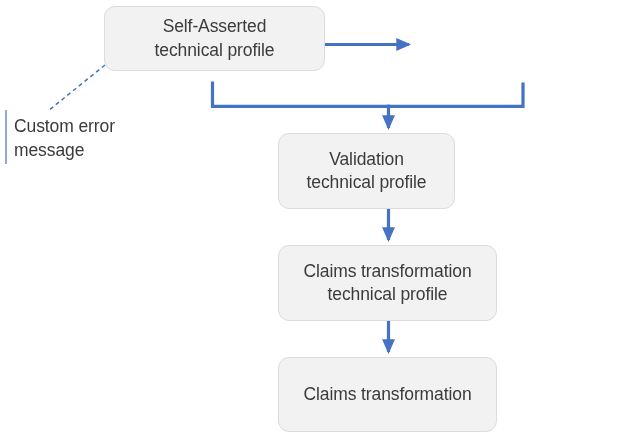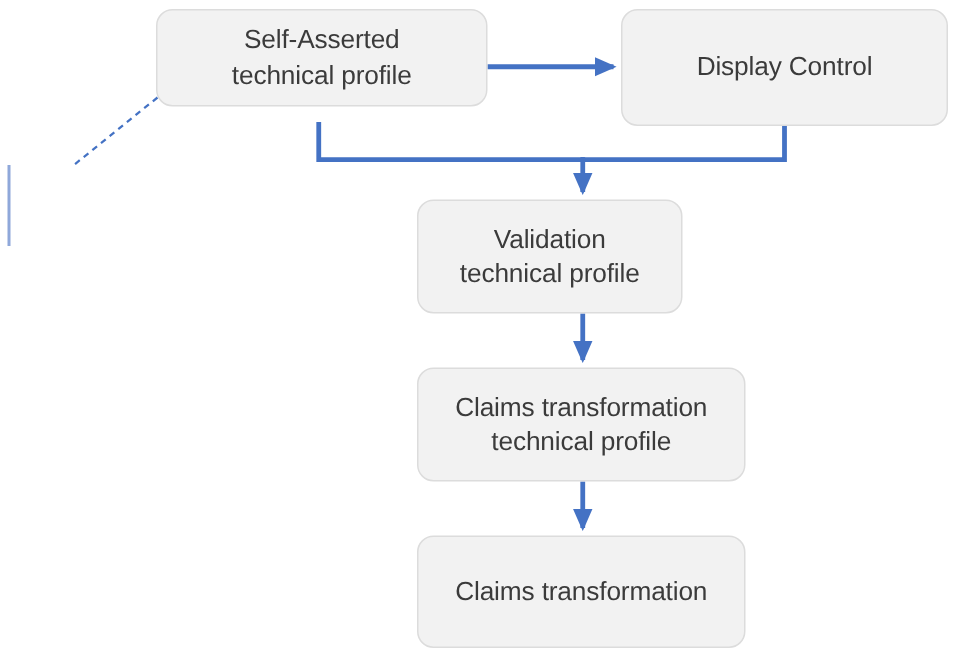--- a/index.html
+++ b/index.html
@@ -104,34 +104,33 @@
     <g>
       <path d="M 105 65 L 48 111" stroke="#4472C4" stroke-width="1.5" fill="none" stroke-dasharray="4 3.4" stroke-linecap="butt"></path>
     </g>
   </svg>
 
   <div class="node" id="node-self-asserted-technical-profile" style="left:104px; top:6px; width:221px; height:65px;">
     <span class="node-label">Self-Asserted
 technical profile</span>
   </div>
 
-  <div class="node" id="node-display-control" style="left:414px; top:6px; width:218px; height:78px;">
-    <span class="node-label">Display Control</span>
-  </div>
 
   <div class="node" id="node-validation-technical-profile" style="left:278px; top:133px; width:177px; height:76px;">
     <span class="node-label">Validation
 technical profile</span>
   </div>
 
   <div class="node" id="node-claims-transformation-technical-profile" style="left:278px; top:245px; width:219px; height:76px;">
     <span class="node-label">Claims transformation
 technical profile</span>
   </div>
 
   <div class="node" id="node-claims-transformation" style="left:278px; top:357px; width:219px; height:75px;">
     <span class="node-label">Claims transformation</span>
   </div>
 
   <div id="annotation-rule"></div>
 
+  <div id="annotation-custom-error">Custom error
+message</div>
 
 </div>
 
 </body></html>

